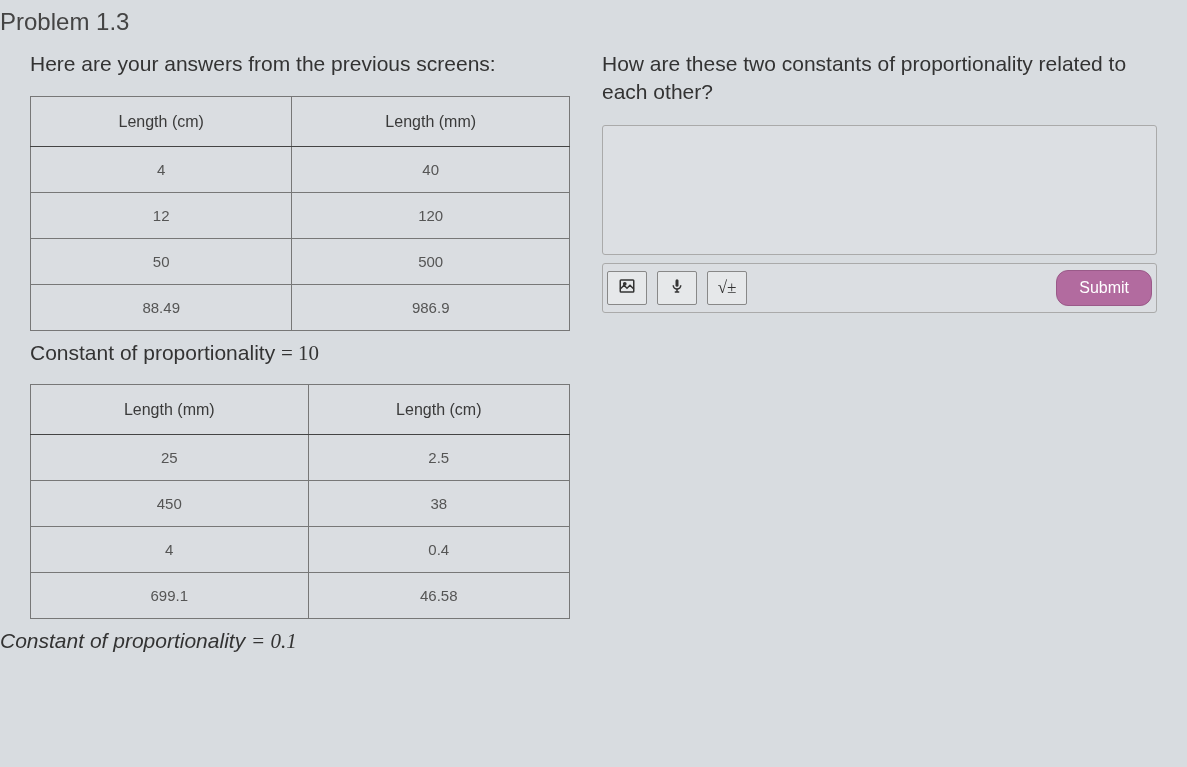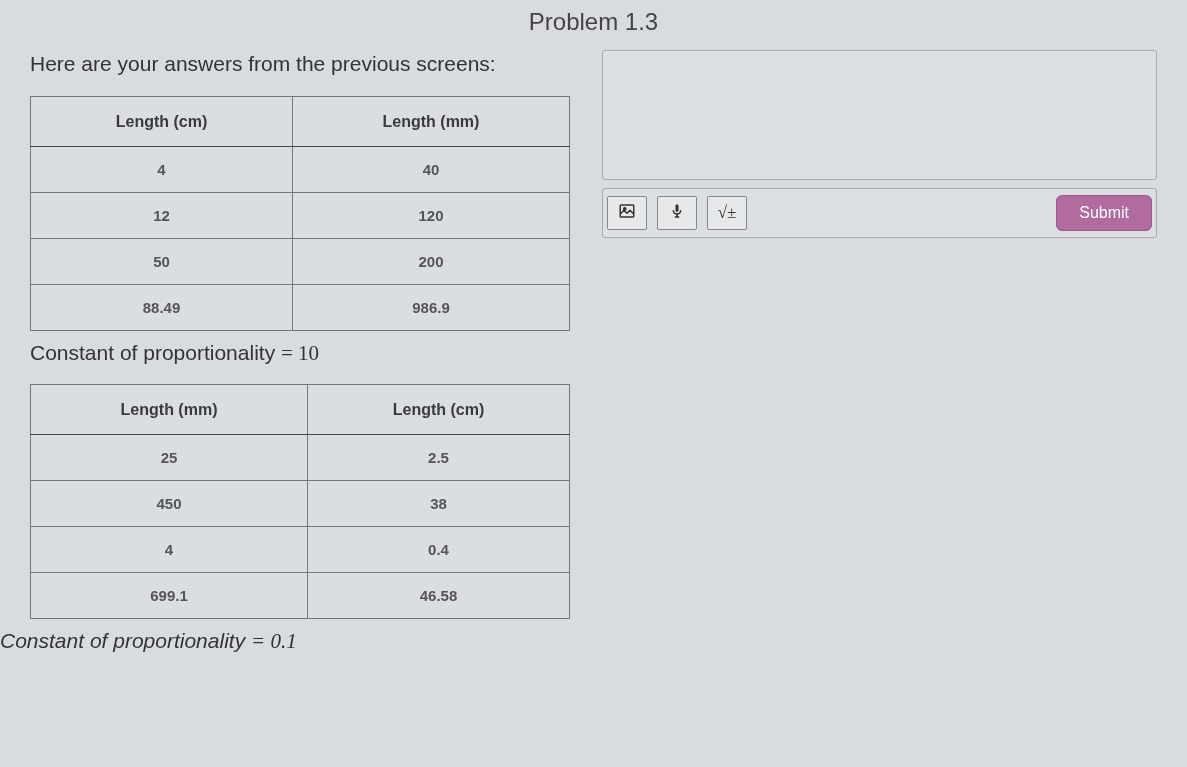--- a/index.html
+++ b/index.html
@@ -5,21 +5,20 @@
   * { box-sizing: border-box; margin: 0; padding: 0; }
   body {
     font-family: Arial, Helvetica, sans-serif;
     background: #d8dce0;
     width: 1187px;
     height: 767px;
     color: #333;
     overflow: hidden;
   }
   .page-title {
-    text-align: center;
     font-size: 24px;
     color: #444;
     padding: 8px 0 14px 0;
     font-weight: normal;
   }
   .columns {
     display: flex;
     padding: 0 30px;
     gap: 32px;
   }
@@ -33,21 +32,21 @@
   }
   table {
     border-collapse: collapse;
     width: 100%;
     background: rgba(255,255,255,0.05);
     margin-bottom: 10px;
   }
   table th, table td {
     border: 1px solid #777;
     text-align: center;
-    font-weight: bold;
+    font-weight: normal;
     color: #3a3a3a;
   }
   table th {
     height: 50px;
     font-size: 16px;
     border-top: 1px solid #777;
     border-bottom: 1px solid #444;
   }
   table td {
     height: 46px;
@@ -98,21 +97,21 @@
     font-size: 17px;
     font-style: italic;
   }
   .spacer { flex: 1; }
   .submit-btn {
     background: #b26b9f;
     color: #fff;
     border: 1px solid #9a5a89;
     padding: 8px 22px;
     font-size: 16px;
-    border-radius: 6px;
+    border-radius: 12px;
     cursor: pointer;
   }
 </style>
 </head>
 <body>
 
 <h1 class="page-title">Problem 1.3</h1>
 
 <div class="columns">
   <div class="left-col">
@@ -129,21 +128,21 @@
         <tr>
           <td>4</td>
           <td>40</td>
         </tr>
         <tr>
           <td>12</td>
           <td>120</td>
         </tr>
         <tr>
           <td>50</td>
-          <td>200</td>
+          <td>500</td>
         </tr>
         <tr>
           <td>88.49</td>
           <td>986.9</td>
         </tr>
       </tbody>
     </table>
 
     <div class="cop-line">
       <span>Constant of proportionality </span><span class="val">= 10</span>
@@ -175,20 +174,21 @@
         </tr>
       </tbody>
     </table>
 
     <div class="cop-line" style="margin-left:-30px;font-style:italic;">
       <span>Constant of proportionality </span><span class="val">= 0.1</span>
     </div>
   </div>
 
   <div class="right-col">
+    <div class="question-text">How are these two constants of proportionality related to each other?</div>
 
     <div class="answer-area"></div>
 
     <div class="toolbar-row">
       <div class="tool-btn">
         <span>
           <svg viewBox="0 0 24 24" fill="none" stroke="#333" stroke-width="2">
             <rect x="3" y="4" width="18" height="16" rx="1"></rect>
             <path d="M3 16 L8 11 L12 15 L16 11 L21 16"></path>
             <circle cx="9" cy="9" r="1.5" fill="#333"></circle>

